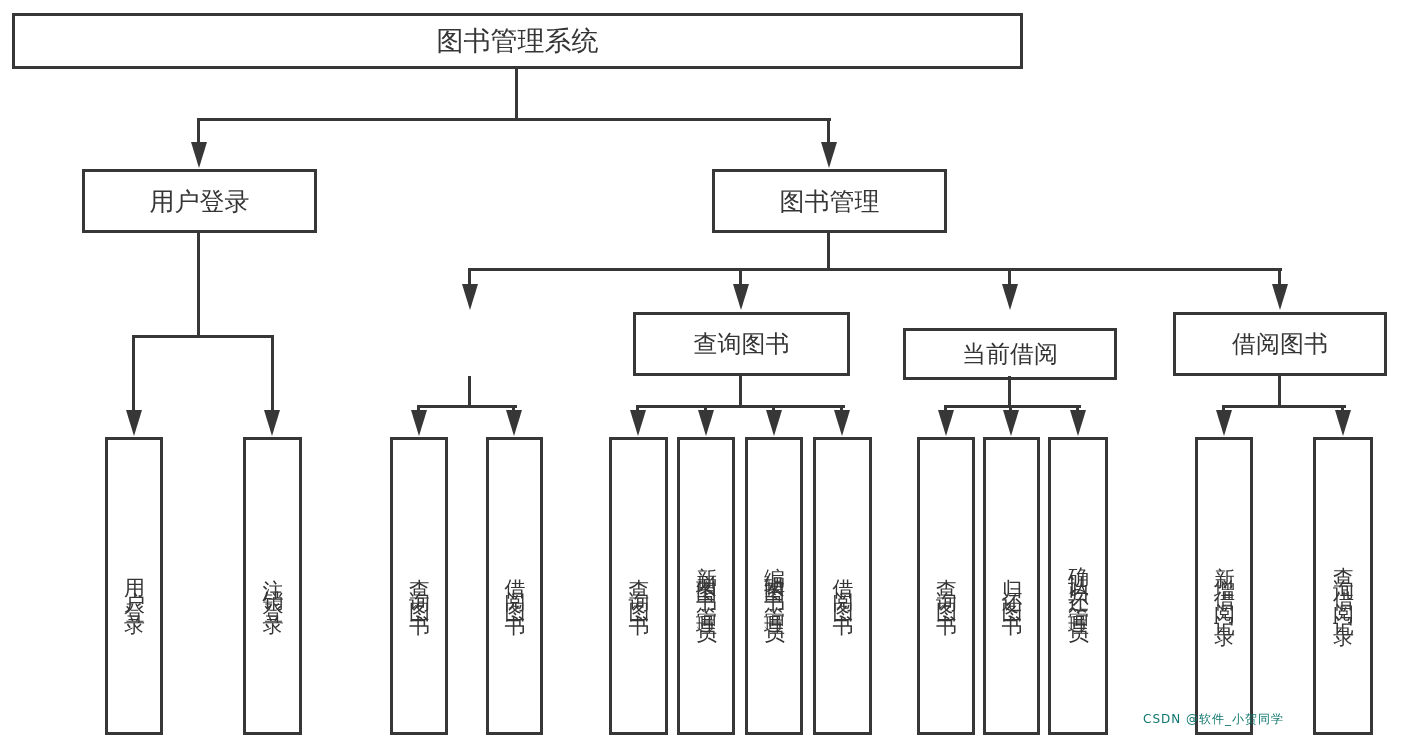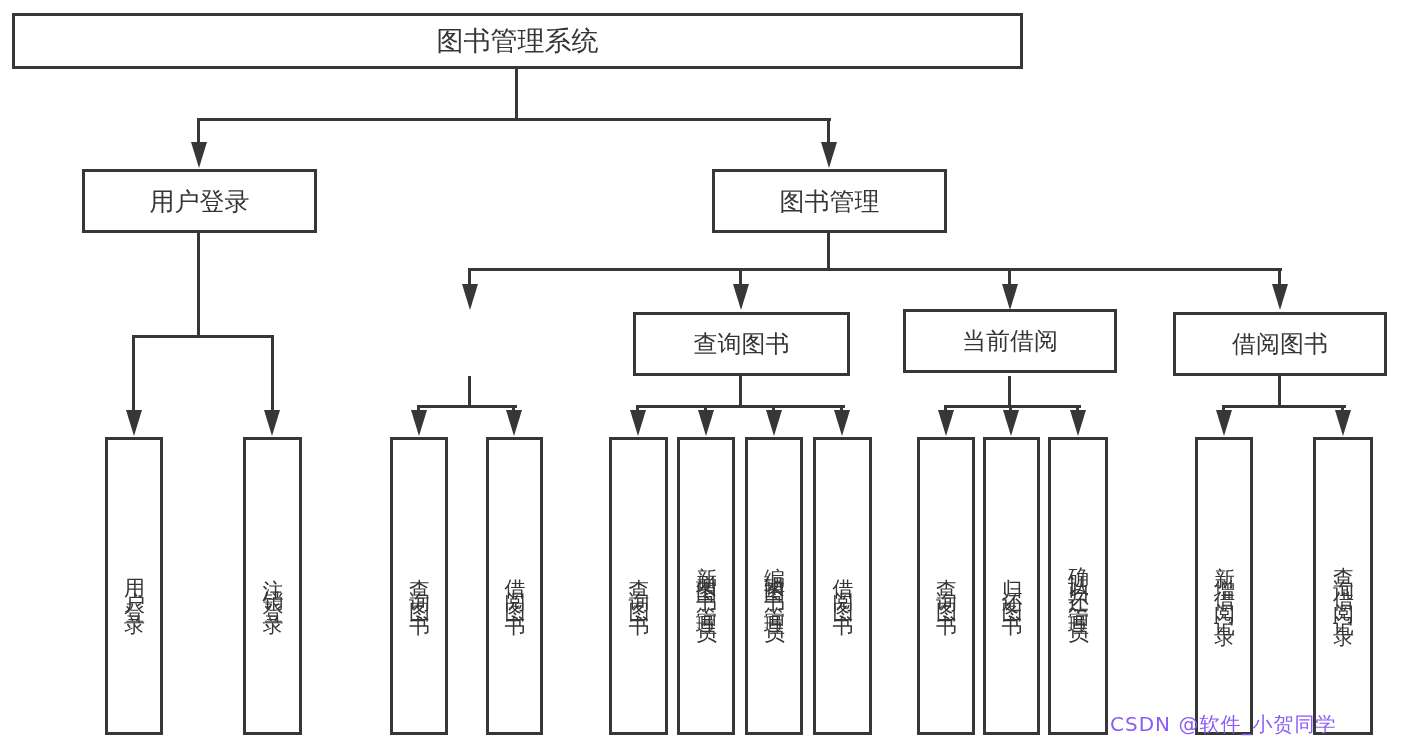--- a/index.html
+++ b/index.html
@@ -31,22 +31,22 @@
   .vl{position:absolute;width:3px;background:#373737;}
   .hl{position:absolute;height:3px;background:#373737;}
   
   .ah{
     position:absolute;width:0;height:0;
     border-left:8px solid transparent;
     border-right:8px solid transparent;
     border-top:26px solid #373737;
   }
   .wm{
-    position:absolute;left:1110px;top:711px;
-    font-size:20px;color:#8b5cf6;letter-spacing:1px;
+    position:absolute;left:1143px;top:711px;
+    font-size:12px;color:#0f766e;letter-spacing:1px;
     white-space:nowrap;
   }
 </style>
 </head>
 <body>
 
 <div class="canvas">
 
   <div class="nd lv1" style="left:12px;top:13px;width:1011px;height:56px">
     <span>图书管理系统</span>
@@ -80,21 +80,21 @@
   <div class="vl" style="left:739px;top:268px;height:18px"></div>
   <div class="ah" style="left:733px;top:284px"></div>
   <div class="vl" style="left:1008px;top:268px;height:18px"></div>
   <div class="ah" style="left:1002px;top:284px"></div>
   <div class="vl" style="left:1278px;top:268px;height:18px"></div>
   <div class="ah" style="left:1272px;top:284px"></div>
 
   <div class="nd lv3" style="left:633px;top:312px;width:217px;height:64px">
     <span>查询图书</span>
   </div>
-  <div class="nd lv3" style="left:903px;top:309px;width:214px;height:64px">
+  <div class="nd lv3" style="left:903px;top:328px;width:214px;height:52px">
     <span>当前借阅</span>
   </div>
   <div class="nd lv3" style="left:1173px;top:312px;width:214px;height:64px">
     <span>借阅图书</span>
   </div>
 
   <div class="vl" style="left:468px;top:376px;height:31px"></div>
   <div class="hl" style="left:417px;top:405px;width:100px"></div>
   <div class="vl" style="left:417px;top:405px;height:9px"></div>
   <div class="ah" style="left:411px;top:410px"></div>

